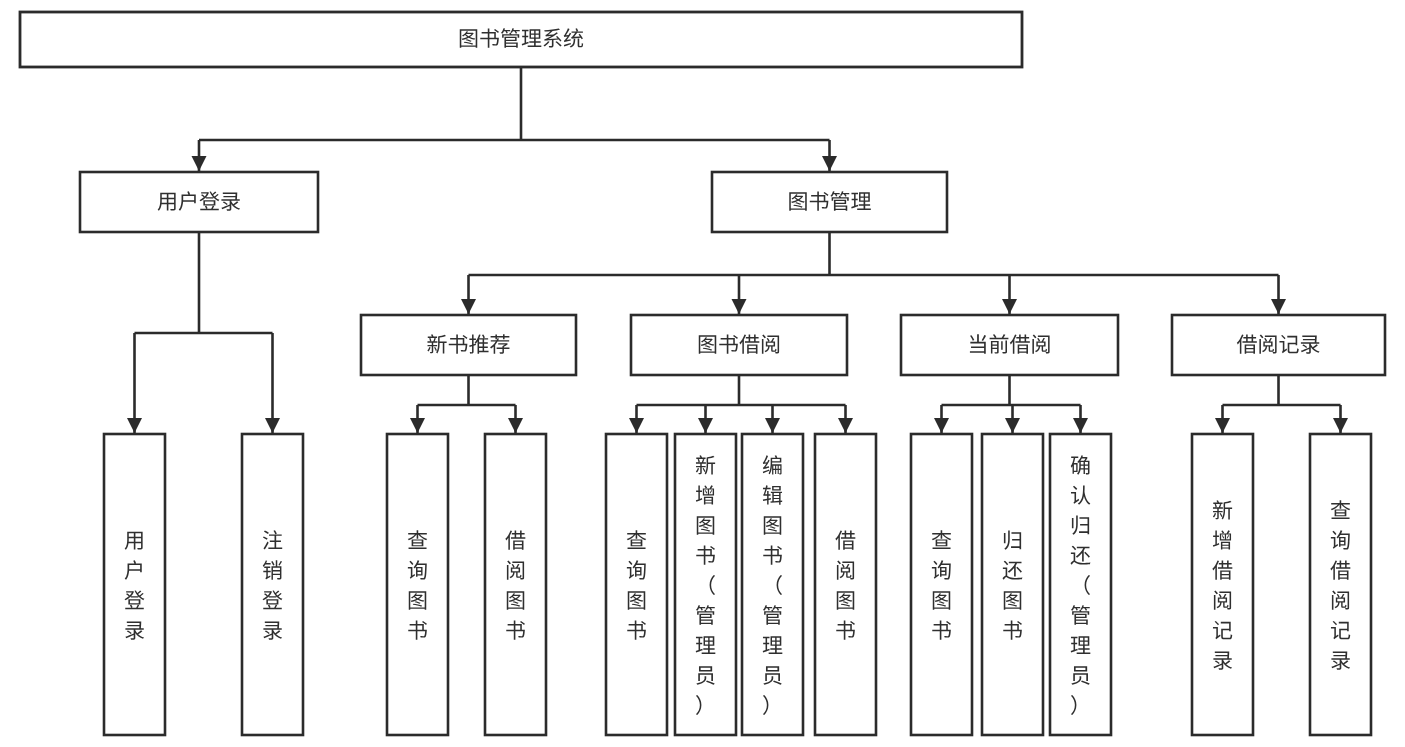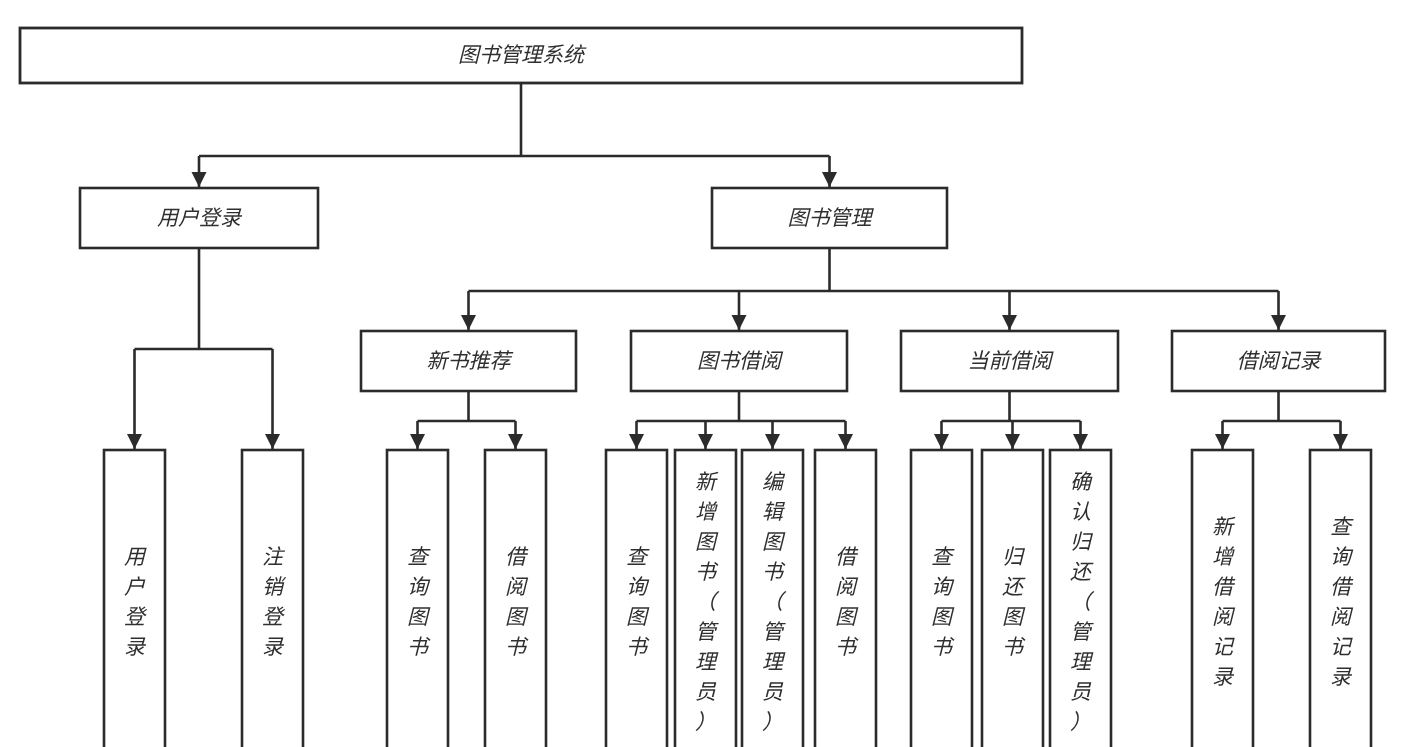--- a/index.html
+++ b/index.html
@@ -11,24 +11,23 @@
   body {
     width: 1405px;
     height: 747px;
     position: relative;
     overflow: hidden;
     font-family: "Liberation Sans", "DejaVu Sans", sans-serif;
   }
   #diagram-root {
     position: absolute;
     left: 0;
-    top: 16px;
+    top: 0;
     width: 1405px;
     height: 549px;
-    font-style: italic;
   }
   svg#tree-svg {
     display: block;
     width: 1405px;
     height: 747px;
   }
   .node-rect {
     fill: #ffffff;
     stroke: #2b2b2b;
     stroke-width: 2.6;

